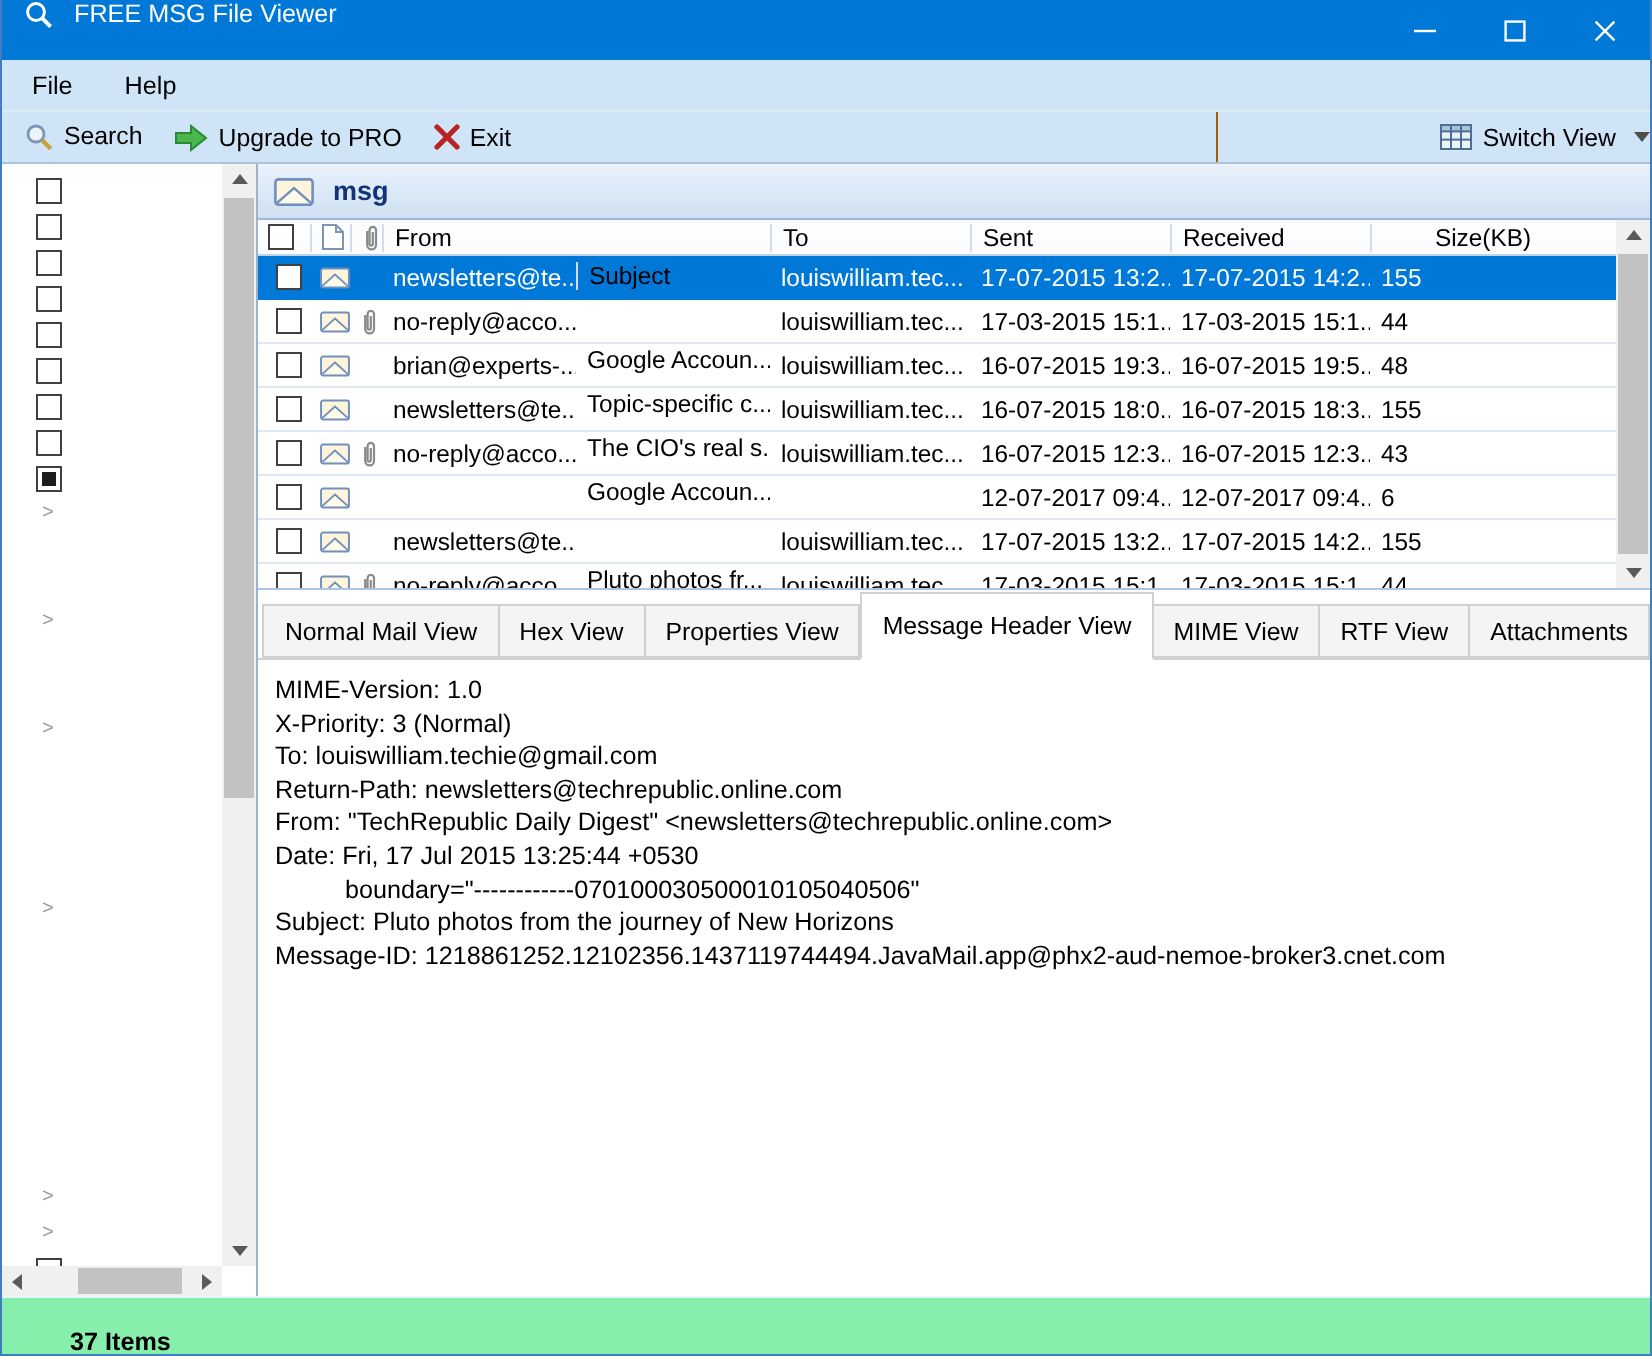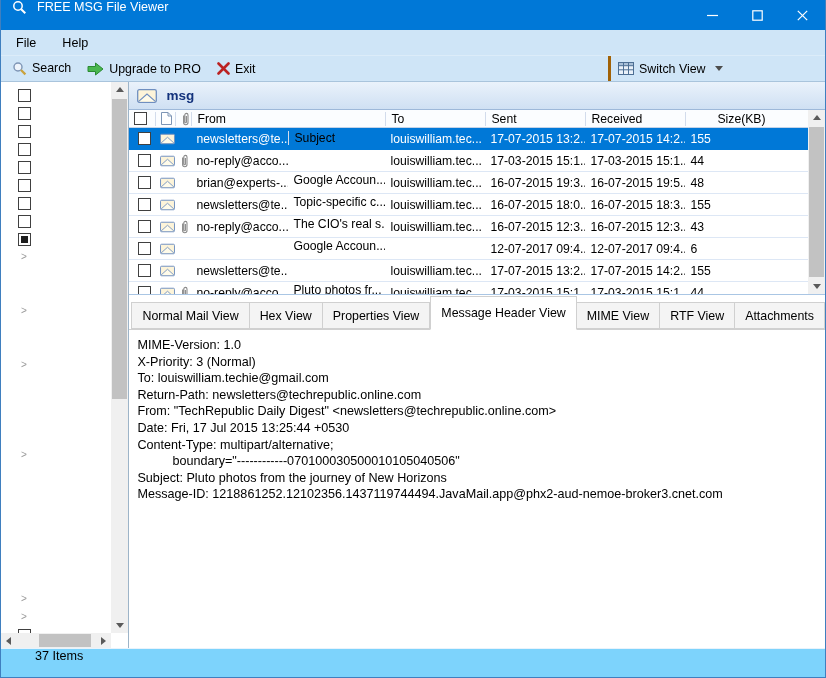--- a/index.html
+++ b/index.html
@@ -15,21 +15,21 @@
   .win-btns{ margin-left:auto; display:flex; height:100%; }
   .win-btn{ width:45px; height:100%; display:flex; align-items:center; justify-content:center; }
   
   .menubar{ height:25px; background:#cfe5f7; display:flex; align-items:center; padding-left:15px; gap:26px; }
   .menu-item{ font-size:12.6px; }
   
   .toolbar{ height:27px; background:#cfe5f7; border-top:1px solid #dcecf9; border-bottom:1px solid #a9c4dc;
             display:flex; align-items:center; }
   .tool-left{ display:flex; align-items:center; gap:6px; padding-left:6px; flex:1; }
   .tool-btn{ display:flex; align-items:flex-start; gap:5px; padding:2px 5px; }
-  .tool-right{ width:217px; border-left:3px solid #a16207; height:100%; display:flex; align-items:center; padding-left:7px; gap:5px; }
+  .tool-right{ width:217px; border-left:1px solid #a16207; height:100%; display:flex; align-items:center; padding-left:7px; gap:5px;justify-content:flex-end; }
   .caret{ width:0; height:0; border-left:4px solid transparent; border-right:4px solid transparent;
           border-top:5px solid #4d4d4d; margin-left:4px; }
   
   .content{ height:566px; display:flex; }
   
   .tree-panel{ width:153px; border-right:1px solid #9db4c8; background:#fff; position:relative; }
   .tree-view{ position:absolute; left:0; top:0; right:17px; bottom:15px; overflow:hidden; padding-top:4px; }
   .tree-item{ height:18px; display:flex; align-items:center; white-space:nowrap; }
   .tree-item.lvl0{ padding-left:6px; }
   .tree-item.lvl1{ padding-left:20px; }
@@ -75,22 +75,22 @@
   .tabs{ height:35px; display:flex; align-items:flex-end; background:#fff; border-bottom:1px solid #d0d0d0; padding-left:2px; }
   .tab{ height:27px; display:flex; align-items:center; padding:0 10px; background:#f4f4f4;
         border:1px solid #d0d0d0; border-left:none; font-size:12.4px; white-space:nowrap; }
   .tab:first-child{ border-left:1px solid #d0d0d0; }
   .tab.active{ height:34px; background:#fff; border-bottom:1px solid #fff; margin-bottom:-1px;
                border-left:1px solid #d0d0d0; position:relative; z-index:2; }
   
   .header-view{ flex:1; background:#fff; padding:7px 8px; overflow:hidden; }
   .hv-line{ font-size:12.6px; line-height:16.6px; white-space:pre; }
   
-  .statusbar{ height:30px; background:#7dd3fc; border-top:1px solid #e8f3fc; display:flex; align-items:flex-start;
-              padding-left:34px; font-size:12.6px; }
+  .statusbar{ height:30px; background:#86efac; border-top:1px solid #e8f3fc; display:flex; align-items:flex-end;
+              padding-left:34px; font-size:12.6px;font-weight:bold; }
   svg{ display:block; }
 </style>
 </head>
 <body>
 
 <div class="window">
 
   <div class="titlebar">
     <span class="app-ic">
       <svg width="15" height="15" viewBox="0 0 15 15">
@@ -563,21 +563,20 @@
           <span class="tab">Attachments</span>
         </div>
 
       <div class="header-view" id="hv-mount">
           <div class="hv-line">MIME-Version: 1.0</div>
           <div class="hv-line">X-Priority: 3 (Normal)</div>
           <div class="hv-line">To: louiswilliam.techie@gmail.com</div>
           <div class="hv-line">Return-Path: newsletters@techrepublic.online.com</div>
           <div class="hv-line">From: "TechRepublic Daily Digest" &lt;newsletters@techrepublic.online.com&gt;</div>
           <div class="hv-line">Date: Fri, 17 Jul 2015 13:25:44 +0530</div>
-          <div class="hv-line">Content-Type: multipart/alternative;</div>
           <div class="hv-line">          boundary="------------070100030500010105040506"</div>
           <div class="hv-line">Subject: Pluto photos from the journey of New Horizons</div>
           <div class="hv-line">Message-ID: 1218861252.12102356.1437119744494.JavaMail.app@phx2-aud-nemoe-broker3.cnet.com</div>
         </div>
     </div>
   </div>
 
   <div class="statusbar">
     <span>37 Items</span>
   </div>

